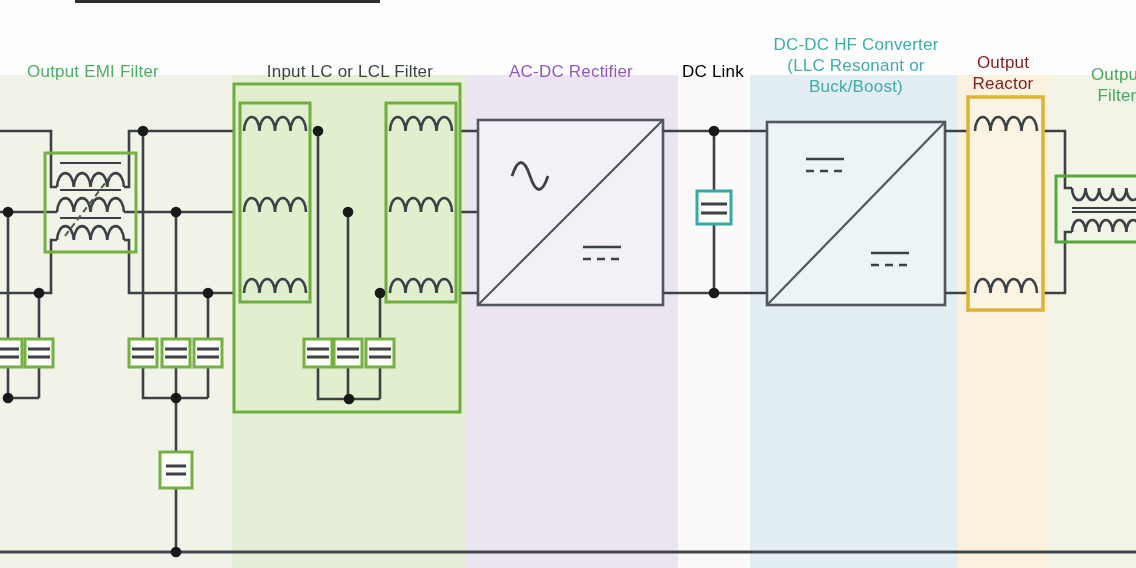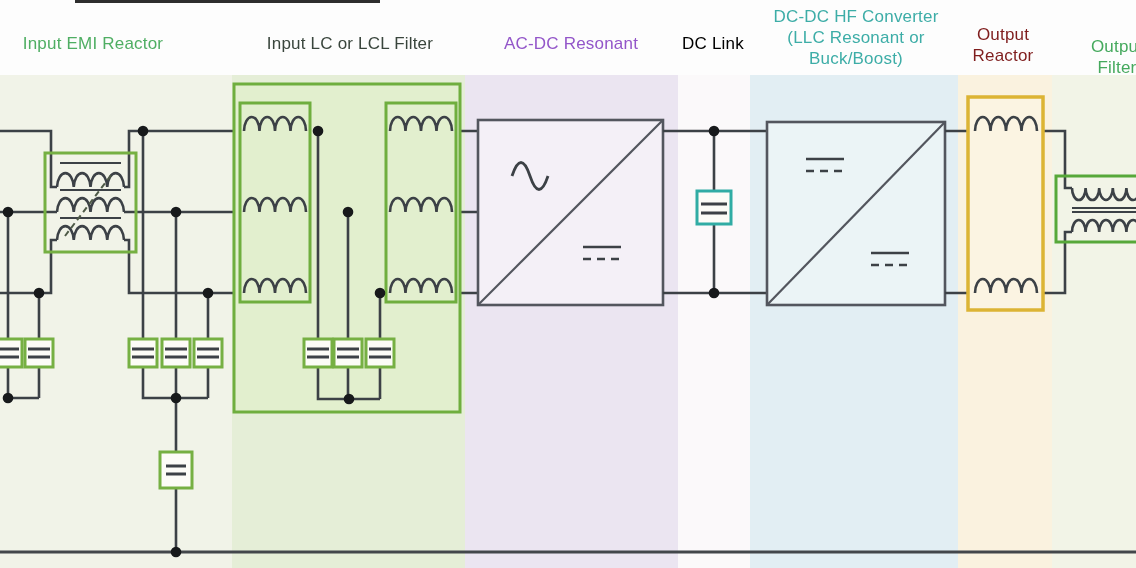--- a/index.html
+++ b/index.html
@@ -4,21 +4,21 @@
 <style>
   html,body{margin:0;padding:0;background:#fdfdfd;overflow:hidden;}
   .stage{position:relative;width:1136px;height:568px;background:var(--canvas-top,#fdfdfd);
          font-family:"Liberation Sans", sans-serif;overflow:hidden;}
   #bands{position:absolute;inset:0;z-index:0;}
   .band{position:absolute;top:75px;bottom:0;}
   #circuit{position:absolute;left:0;top:0;z-index:1;}
   #topline{position:absolute;left:75px;top:0;width:305px;height:3px;background:var(--top-line,#2e2e2e);z-index:2;}
   #labels{position:absolute;inset:0;z-index:2;pointer-events:none;}
   .sec-label{position:absolute;transform:translateX(-50%);font-size:17px;line-height:21px;
-             text-align:center;white-space:pre-line;letter-spacing:.2px;font-weight:400;}
+             text-align:center;white-space:pre-line;letter-spacing:.2px;font-weight:400;margin-top:28px;}
 </style>
 </head>
 <body>
 
 <div class="stage">
 
   <div id="bands">
     <div class="band" style="left: 0px; width: 232px; background: rgb(241, 243, 232);"></div>
     <div class="band" style="left: 232px; width: 233px; background: rgb(229, 238, 215);"></div>
     <div class="band" style="left: 465px; width: 213px; background: rgb(235, 229, 241);"></div>
@@ -163,23 +163,23 @@
       <circle cx="318" cy="131" r="5.3"></circle>
       <circle cx="348" cy="212" r="5.3"></circle>
       <circle cx="380" cy="293" r="5.3"></circle>
       <circle cx="349" cy="399" r="5.3"></circle>
       <circle cx="714" cy="131" r="5.3"></circle>
       <circle cx="714" cy="293" r="5.3"></circle>
     </g>
   </svg>
 
   <div id="labels">
-    <div class="sec-label" style="left: 93px; top: 33px; color: rgb(79, 174, 99);">Input EMI Reactor</div>
+    <div class="sec-label" style="left: 93px; top: 33px; color: rgb(79, 174, 99);">Output EMI Filter</div>
     <div class="sec-label" style="left: 350px; top: 33px; color: rgb(57, 69, 60); text-align: center;">Input LC or LCL Filter</div>
-    <div class="sec-label" style="left: 571px; top: 33px; color: rgb(147, 86, 201);">AC-DC Resonant</div>
+    <div class="sec-label" style="left: 571px; top: 33px; color: rgb(147, 86, 201);">AC-DC Rectifier</div>
     <div class="sec-label" style="left: 713px; top: 33px; color: #000000;">DC Link</div>
     <div class="sec-label" style="left: 856px; top: 6px; color: rgb(61, 173, 167);">DC-DC HF Converter
 (LLC Resonant or
 Buck/Boost)</div>
     <div class="sec-label" style="left: 1003px; top: 24px; color: #7f1d1d;">Output
 Reactor</div>
     <div class="sec-label" style="left: 1117px; top: 36px; color: rgb(69, 169, 93);">Output Filter</div>
   </div>
 
 </div>

